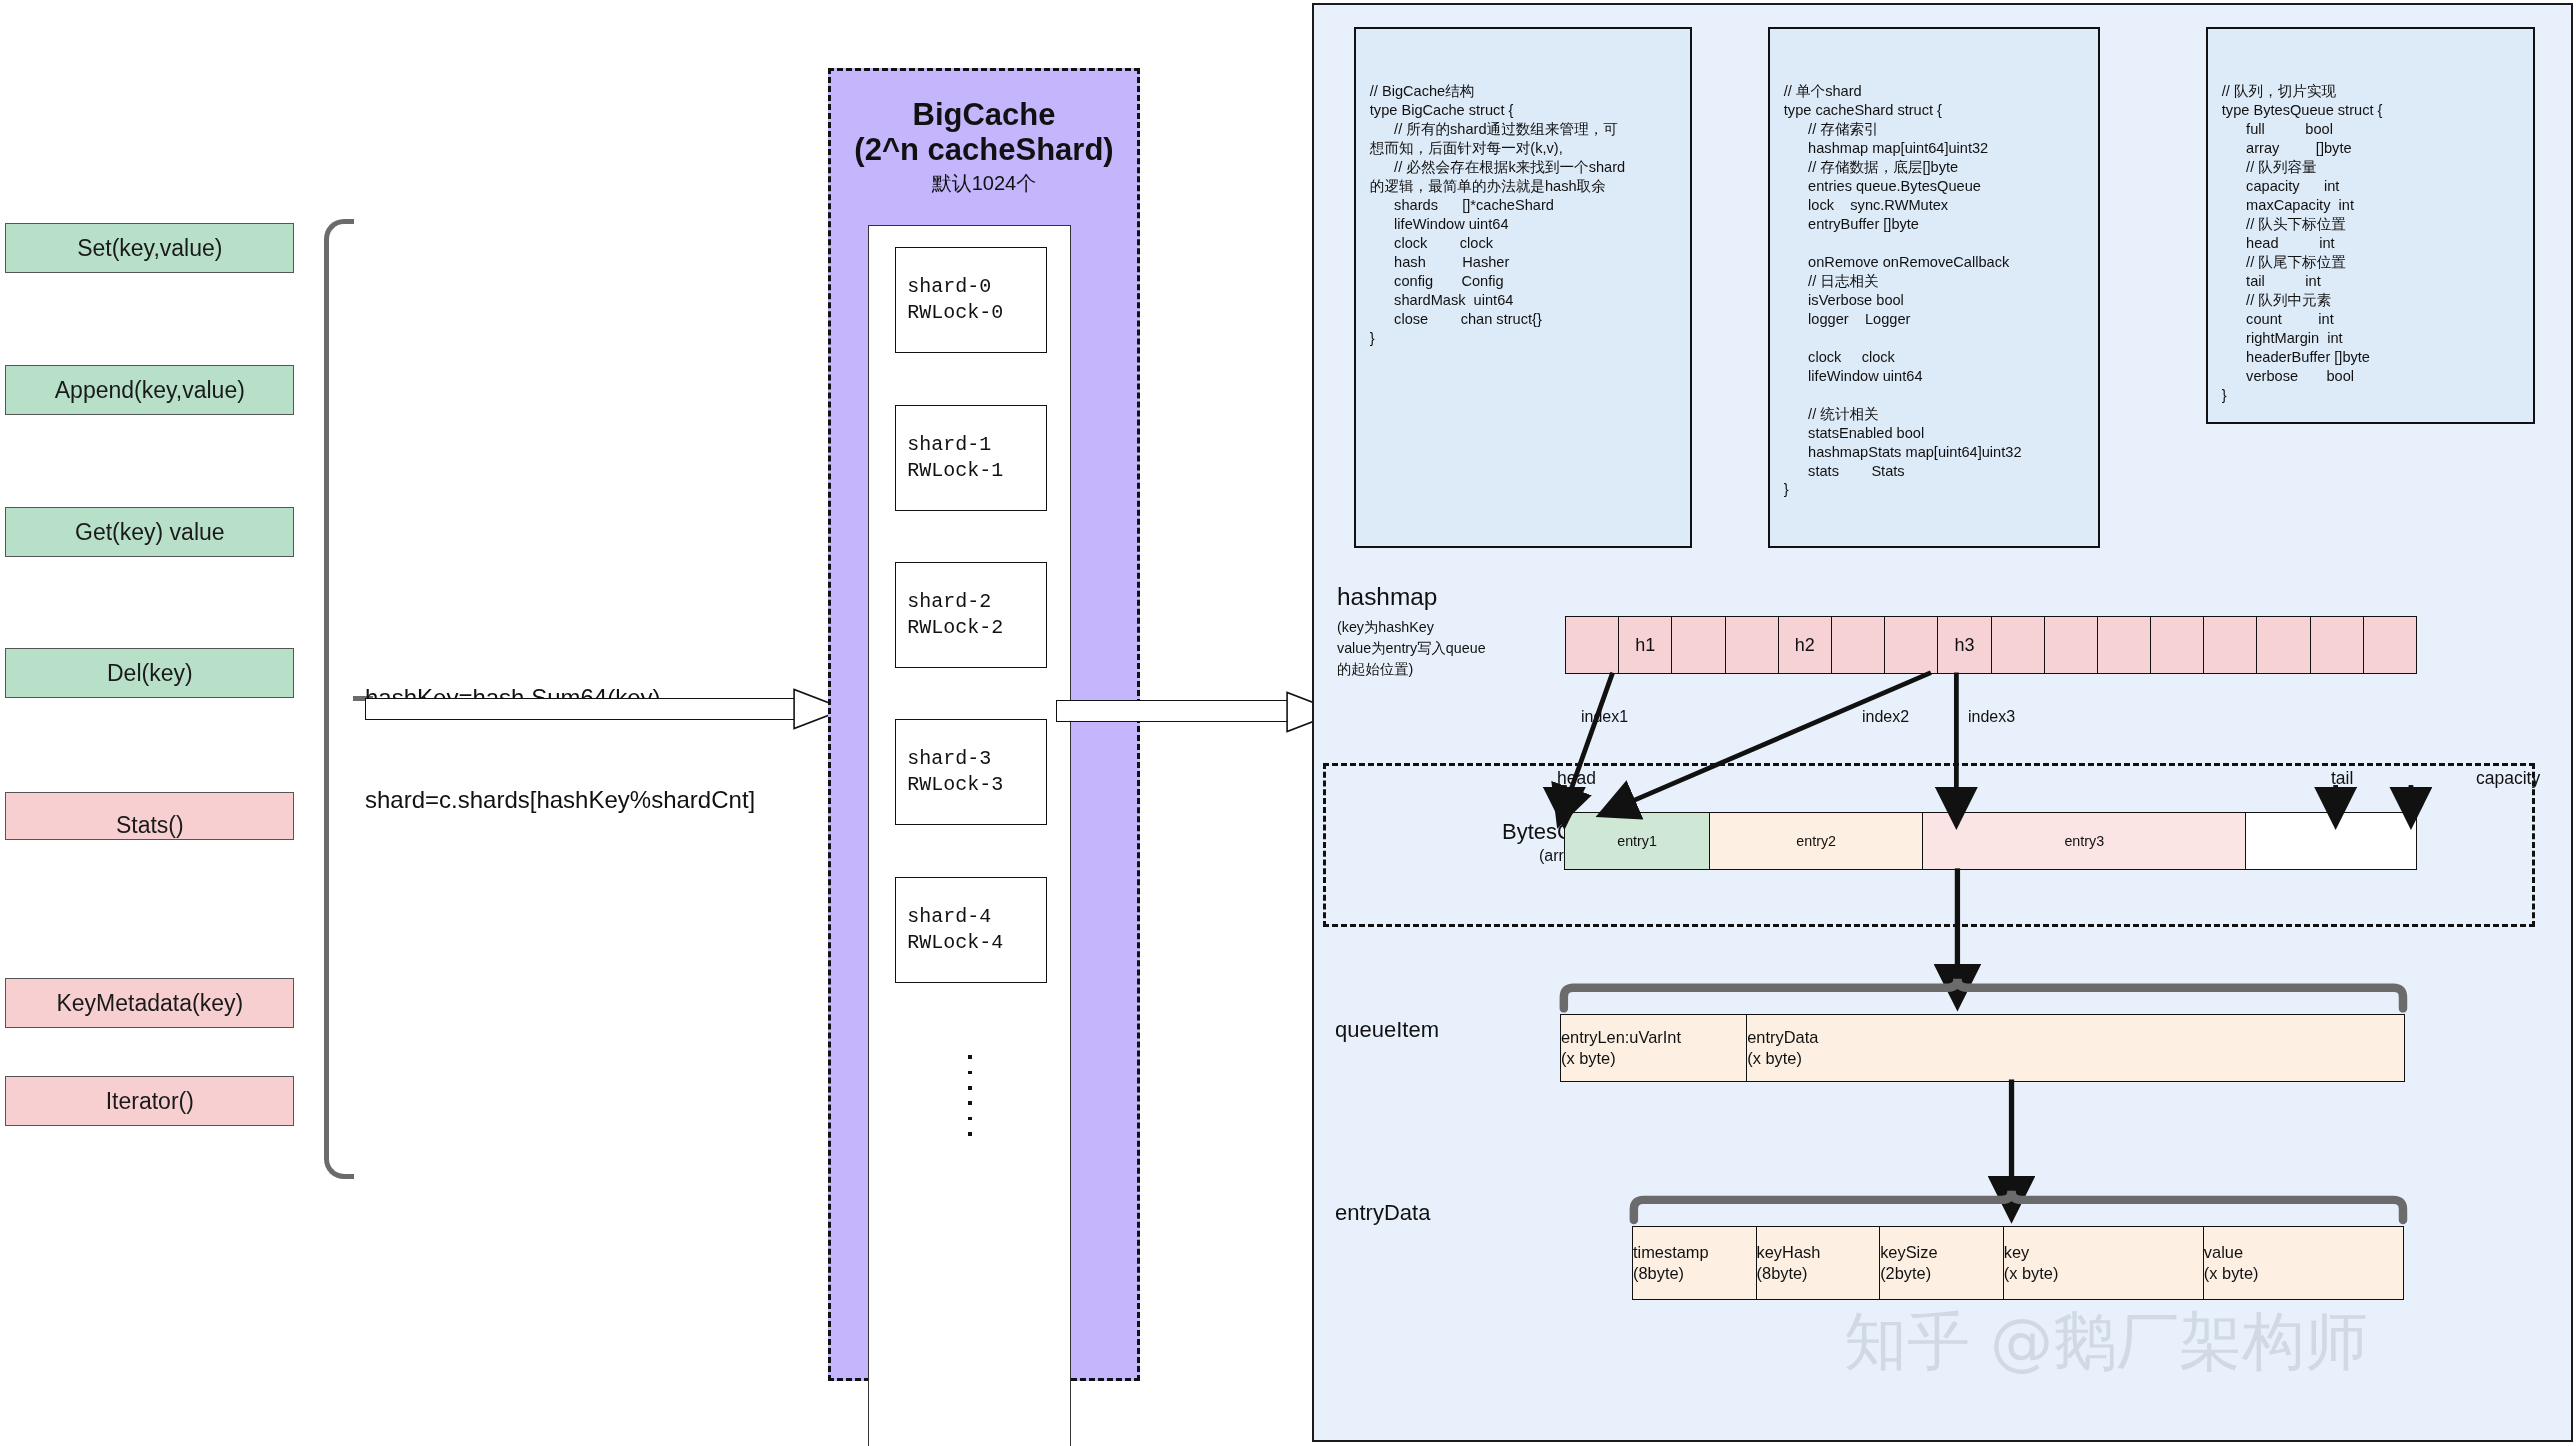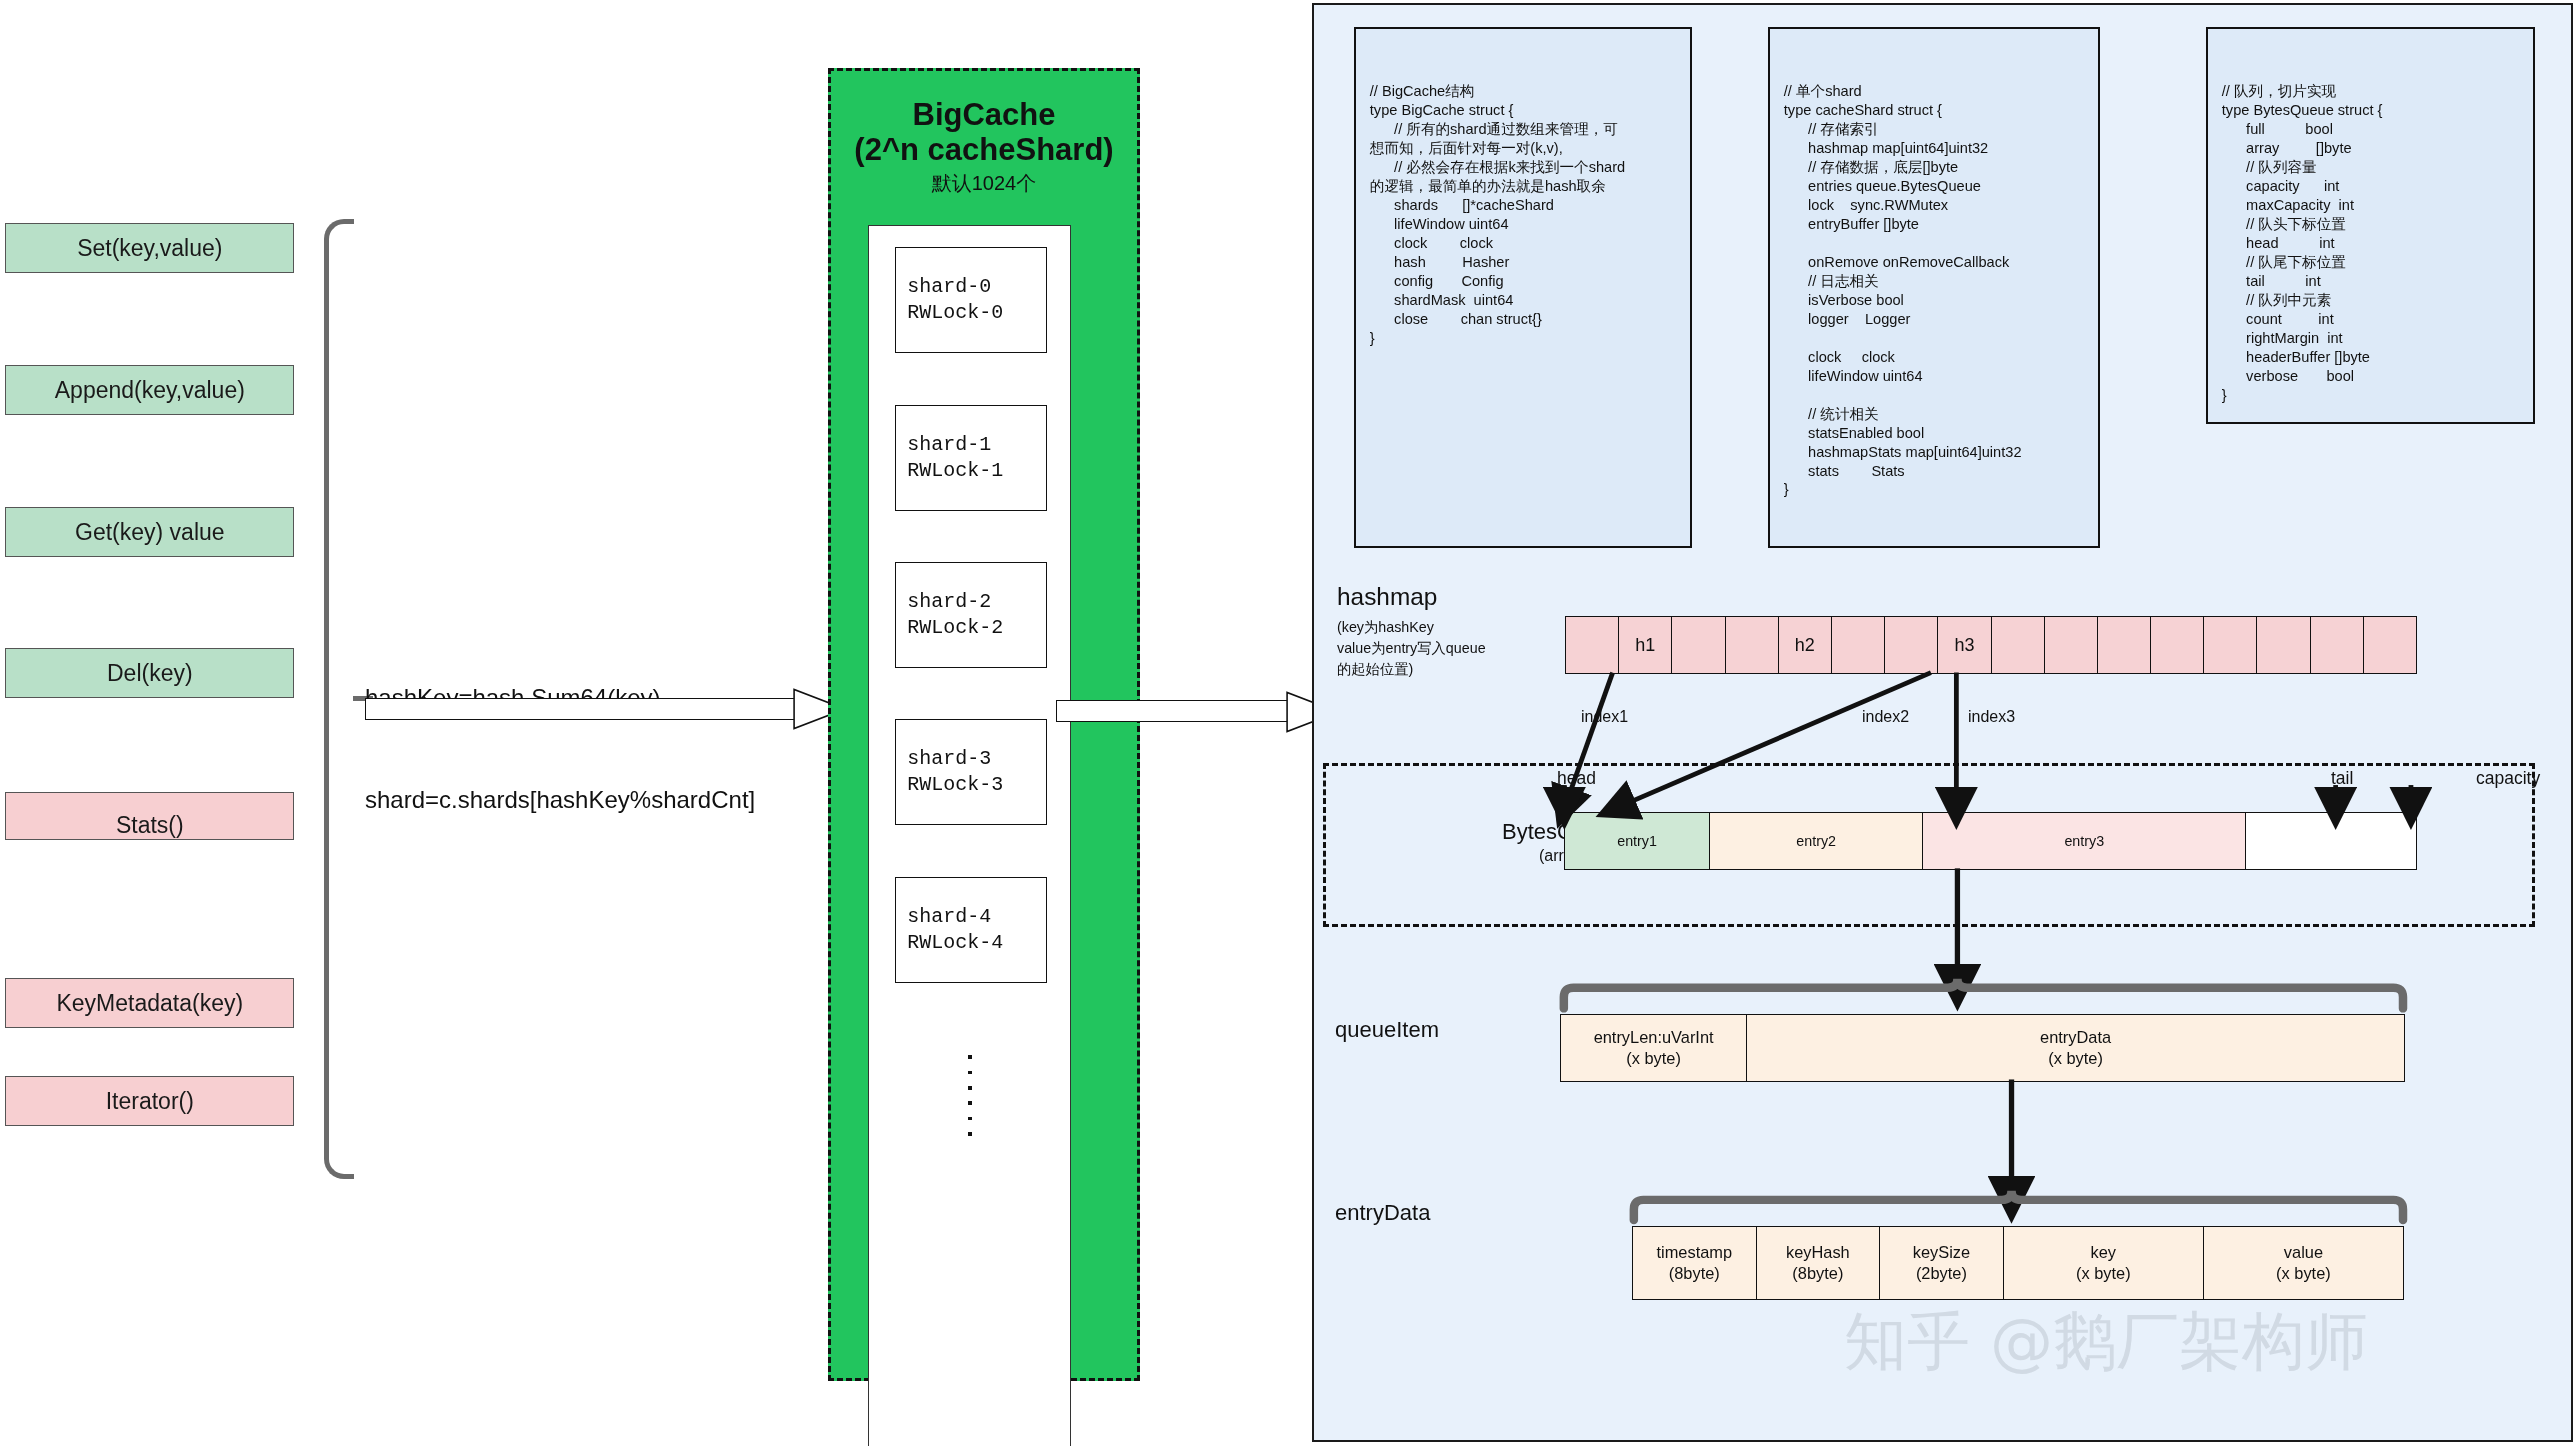--- a/index.html
+++ b/index.html
@@ -30,21 +30,21 @@
   
   .formula{
     font-size:24px;color:#111;line-height:1.42;white-space:pre;
   }
 
   
   .arrow-shaft{border:1.6px solid #111;background:#ffffff;}
 
   
   .bigcache-panel{
-    background:#22c55e;
+    background:#c4b5fd;
     border:3.7px dashed #111111;
   }
   .bigcache-title{
     text-align:center;font-size:31px;font-weight:bold;color:#111;line-height:1.13;
   }
   .bigcache-sub{
     text-align:center;font-size:20px;color:#111;margin-top:3.2px;
   }
   .shard-列{
     background:#ffffff;border:1.6px solid #333;
@@ -98,21 +98,21 @@
   }
   .bq-seg:last-child{border-right:none;}
 
   .ptr-label{font-size:17.5px;color:#111;}
 
   
   .qi-label{font-size:22px;color:#111;}
   .cells-row{display:flex;border:1.6px solid #111;background:#fdf0e2;}
   .cell{
     border-right:1.6px solid #111;background:#fdf0e2;
-    display:flex;flex-direction:column;align-items:center;justify-content:center;
+    display:flex;flex-direction:column;align-items:flex-start;justify-content:center;
     font-size:16.4px;color:#111;line-height:1.3;text-align:center;
   }
   .cell:last-child{border-right:none;}
 
   
   .svg-layer{position:absolute;left:0;top:0;width:2576px;height:1446px;pointer-events:none;}
 
   
   .watermark{
     font-size:63px;color:#c3ccd6;opacity:.62;white-space:nowrap;

